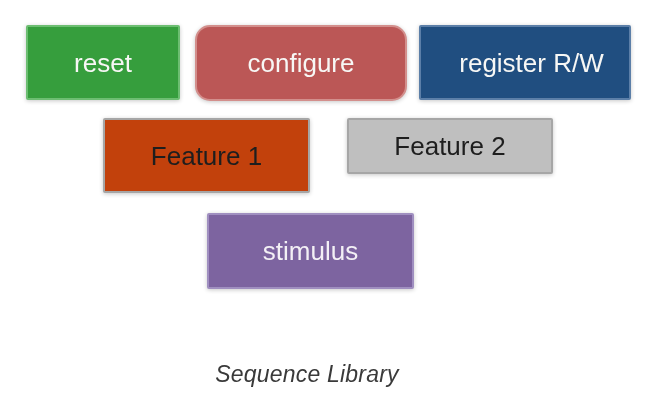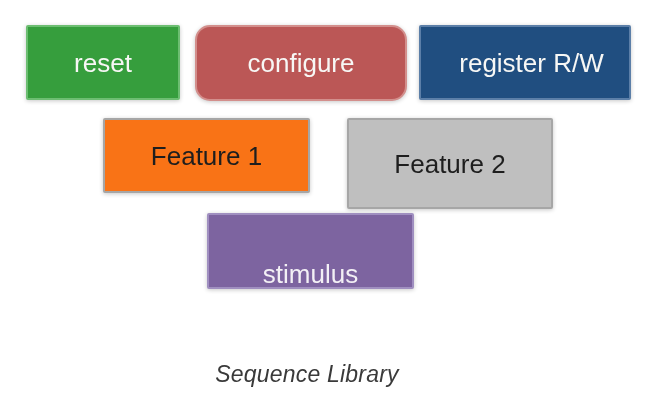--- a/index.html
+++ b/index.html
@@ -26,22 +26,22 @@
     border: 2px solid transparent;
     border-radius: 2px;
     box-shadow: 0 1px 4px rgba(0,0,0,0.22);
     white-space: nowrap;
   }
   
   #box-reset     { left: 26px;  top: 25px;  width: 154px; height: 75px; align-items: center; }
   #box-configure { left: 195px; top: 25px;  width: 212px; height: 76px; border-radius: 15px; }
   #box-register  { left: 419px; top: 25px;  width: 212px; height: 75px; padding-left: 13px; }
   #box-feature1  { left: 103px; top: 118px; width: 207px; height: 75px; }
-  #box-feature2  { left: 347px; top: 118px; width: 206px; height: 91px; }
-  #box-stimulus  { left: 207px; top: 213px; width: 207px; height: 76px; align-items: flex-end; }
+  #box-feature2  { left: 347px; top: 118px; width: 206px; height: 56px; }
+  #box-stimulus  { left: 207px; top: 213px; width: 207px; height: 76px; }
   .caption {
     position: absolute;
     left: 107px;
     top: 361px;
     width: 400px;
     text-align: center;
     font-style: italic;
     font-size: 23px;
     letter-spacing: 0.2px;
   }
@@ -56,21 +56,21 @@
   </div>
 
   <div class="box" id="box-configure" style="background: rgb(187, 87, 86); border-color: rgb(211, 143, 140); color: rgb(247, 247, 245);">
     <span>configure</span>
   </div>
 
   <div class="box" id="box-register" style="background: rgb(32, 78, 128); border-color: rgb(92, 127, 168); color: rgb(247, 247, 245);">
     <span>register R/W</span>
   </div>
 
-  <div class="box" id="box-feature1" style="background: #f97316; border-color: rgb(166, 166, 166); color: rgb(30, 30, 30);">
+  <div class="box" id="box-feature1" style="background: #c2410c; border-color: rgb(166, 166, 166); color: rgb(30, 30, 30);">
     <span>Feature 1</span>
   </div>
 
   <div class="box" id="box-feature2" style="background: rgb(191, 191, 191); border-color: rgb(166, 166, 166); color: rgb(30, 30, 30);">
     <span>Feature 2</span>
   </div>
 
   <div class="box" id="box-stimulus" style="background: rgb(125, 100, 160); border-color: rgb(160, 143, 192); color: rgb(243, 240, 245);">
     <span>stimulus</span>
   </div>

